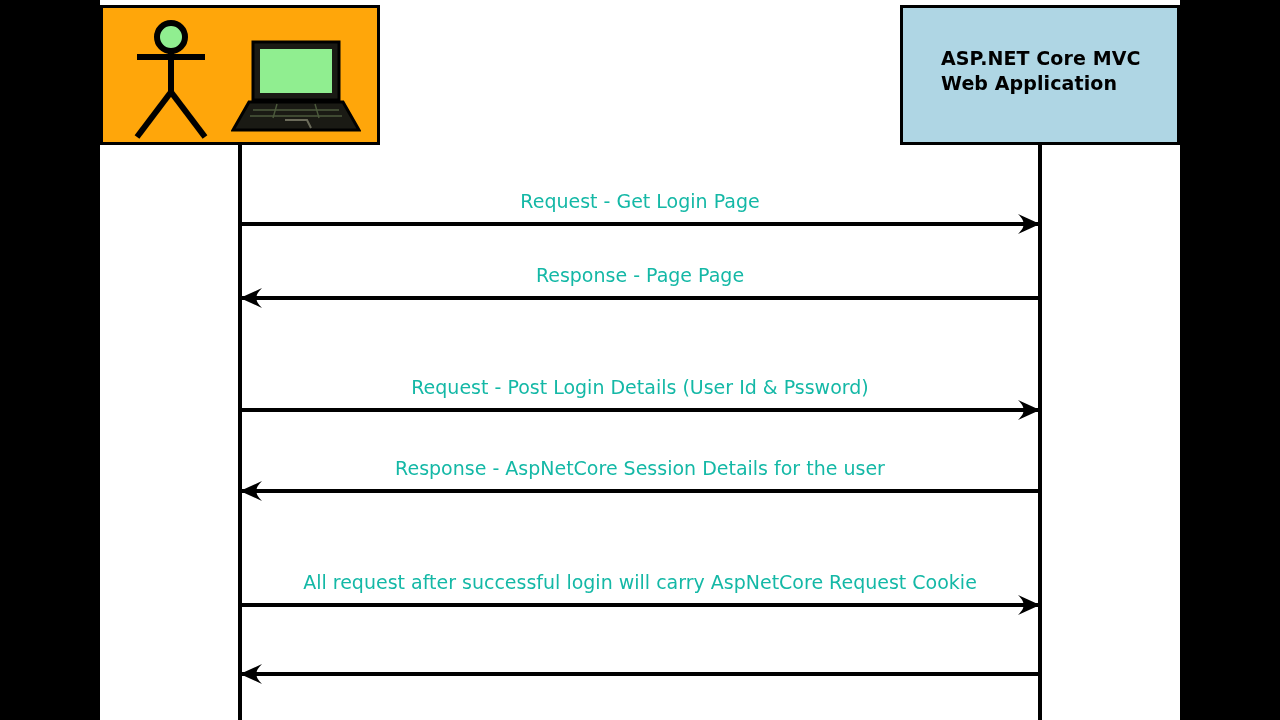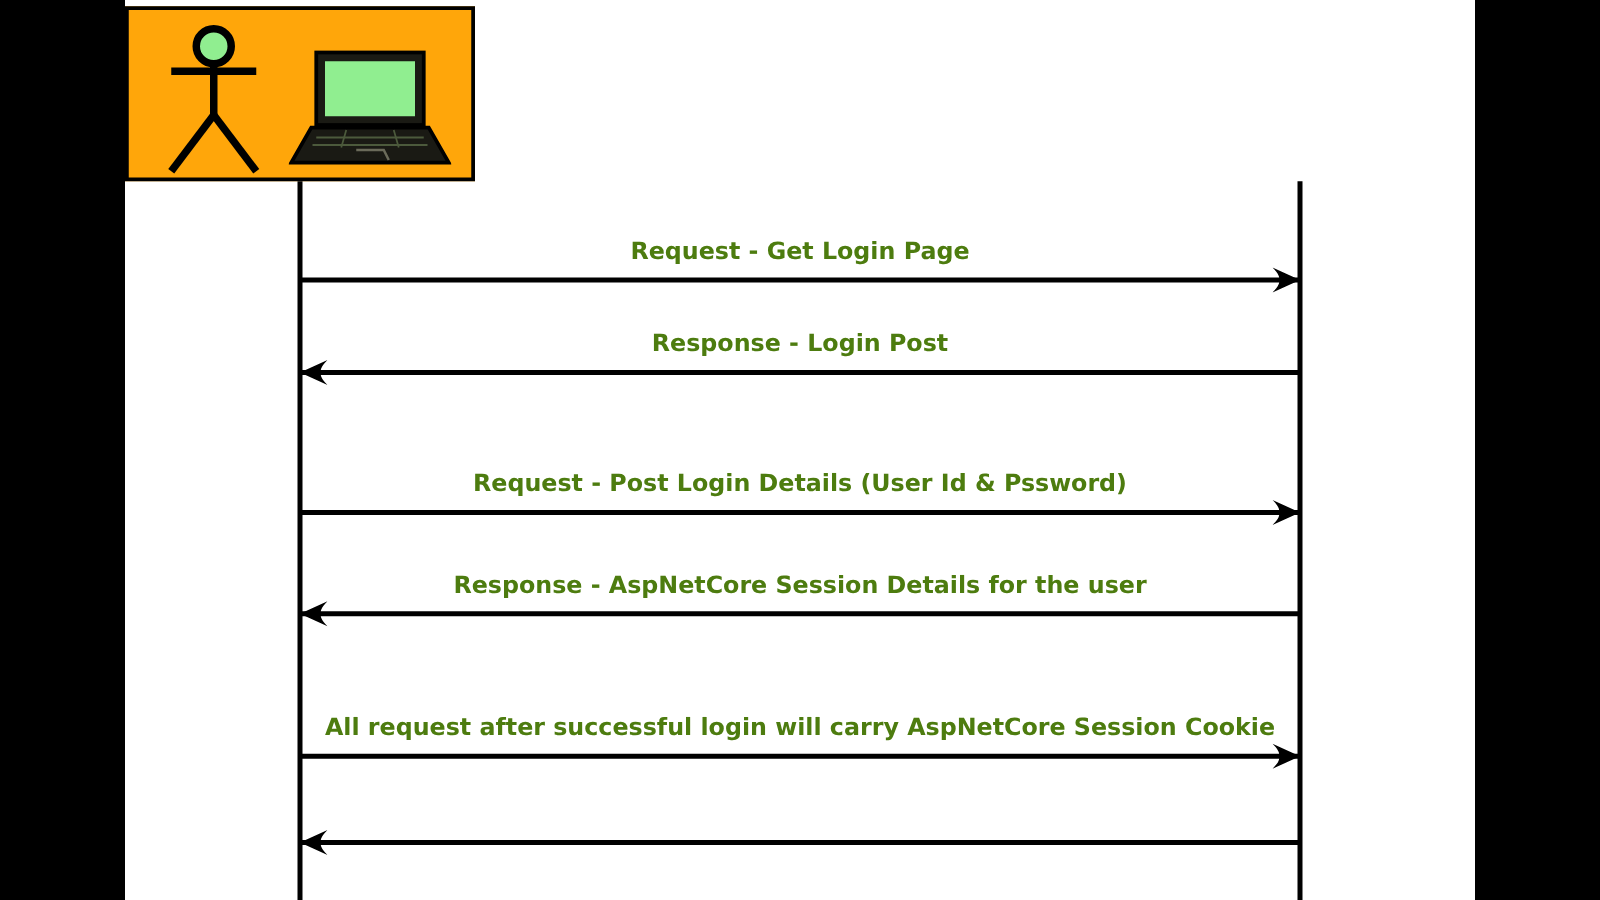--- a/index.html
+++ b/index.html
@@ -121,23 +121,22 @@
     background: #000000;
   }
   .msg-label {
     position: absolute;
     left: 0px;
     top: -32px;
     width: 800px;
     text-align: center;
     font-family: "DejaVu Sans", sans-serif;
     font-size: 19px;
-    color: #4d7c0f;
+    color: #14b8a6;
     white-space: nowrap;
-    font-weight: bold;
   }
   .arrowhead {
     position: absolute;
     top: -9px;
     width: 22px;
     height: 22px;
   }
   .arrowhead.right { left: 778px; }
   .arrowhead.left  { left: 0px; }
 </style>
@@ -167,34 +166,37 @@
       <path d="M 18 62 L 112 62 L 128 90 L 2 90 Z" fill="#1A1A14" stroke="#000" stroke-width="3"></path>
       <line x1="22" y1="70" x2="108" y2="70" stroke="#4C5A3C" stroke-width="1.6"></line>
       <line x1="19" y1="76" x2="111" y2="76" stroke="#4C5A3C" stroke-width="1.6"></line>
       <line x1="46" y1="64" x2="42" y2="78" stroke="#4C5A3C" stroke-width="1.4"></line>
       <line x1="84" y1="64" x2="88" y2="78" stroke="#4C5A3C" stroke-width="1.4"></line>
       <path d="M 54 80 L 76 80 L 80 88" fill="none" stroke="#6B6B5A" stroke-width="2"></path>
     </svg>
 
   </div>
 
+  <div class="participant-box" id="server-box">
+    <div id="server-label">ASP.NET Core MVC Web Application</div>
+  </div>
 
   <div class="lifeline" id="lifeline-actor"></div>
   <div class="lifeline" id="lifeline-server"></div>
 
   <div class="message" style="top:222px">
     <div class="msg-label">Request - Get Login Page</div>
     <div class="msg-line"></div>
     <svg class="arrowhead right" viewBox="0 0 22 22">
       <path d="M 22 11 L 0 1 C 5 6 6 9 5 11 C 6 13 5 16 0 21 Z" fill="#000000"></path>
     </svg>
   </div>
 
   <div class="message" style="top:296px">
-    <div class="msg-label">Response - Login Post</div>
+    <div class="msg-label">Response - Page Page</div>
     <div class="msg-line"></div>
     <svg class="arrowhead left" viewBox="0 0 22 22">
       <path d="M 0 11 L 22 1 C 17 6 16 9 17 11 C 16 13 17 16 22 21 Z" fill="#000000"></path>
     </svg>
   </div>
 
   <div class="message" style="top:408px">
     <div class="msg-label">Request - Post Login Details (User Id &amp; Pssword)</div>
     <div class="msg-line"></div>
     <svg class="arrowhead right" viewBox="0 0 22 22">
@@ -204,21 +206,21 @@
 
   <div class="message" style="top:489px">
     <div class="msg-label">Response - AspNetCore Session Details for the user</div>
     <div class="msg-line"></div>
     <svg class="arrowhead left" viewBox="0 0 22 22">
       <path d="M 0 11 L 22 1 C 17 6 16 9 17 11 C 16 13 17 16 22 21 Z" fill="#000000"></path>
     </svg>
   </div>
 
   <div class="message" style="top:603px">
-    <div class="msg-label">All request after successful login will carry AspNetCore Session Cookie</div>
+    <div class="msg-label">All request after successful login will carry AspNetCore Request Cookie</div>
     <div class="msg-line"></div>
     <svg class="arrowhead right" viewBox="0 0 22 22">
       <path d="M 22 11 L 0 1 C 5 6 6 9 5 11 C 6 13 5 16 0 21 Z" fill="#000000"></path>
     </svg>
   </div>
 
   <div class="message" style="top:672px">
     <div class="msg-label"></div>
     <div class="msg-line"></div>
     <svg class="arrowhead left" viewBox="0 0 22 22">

